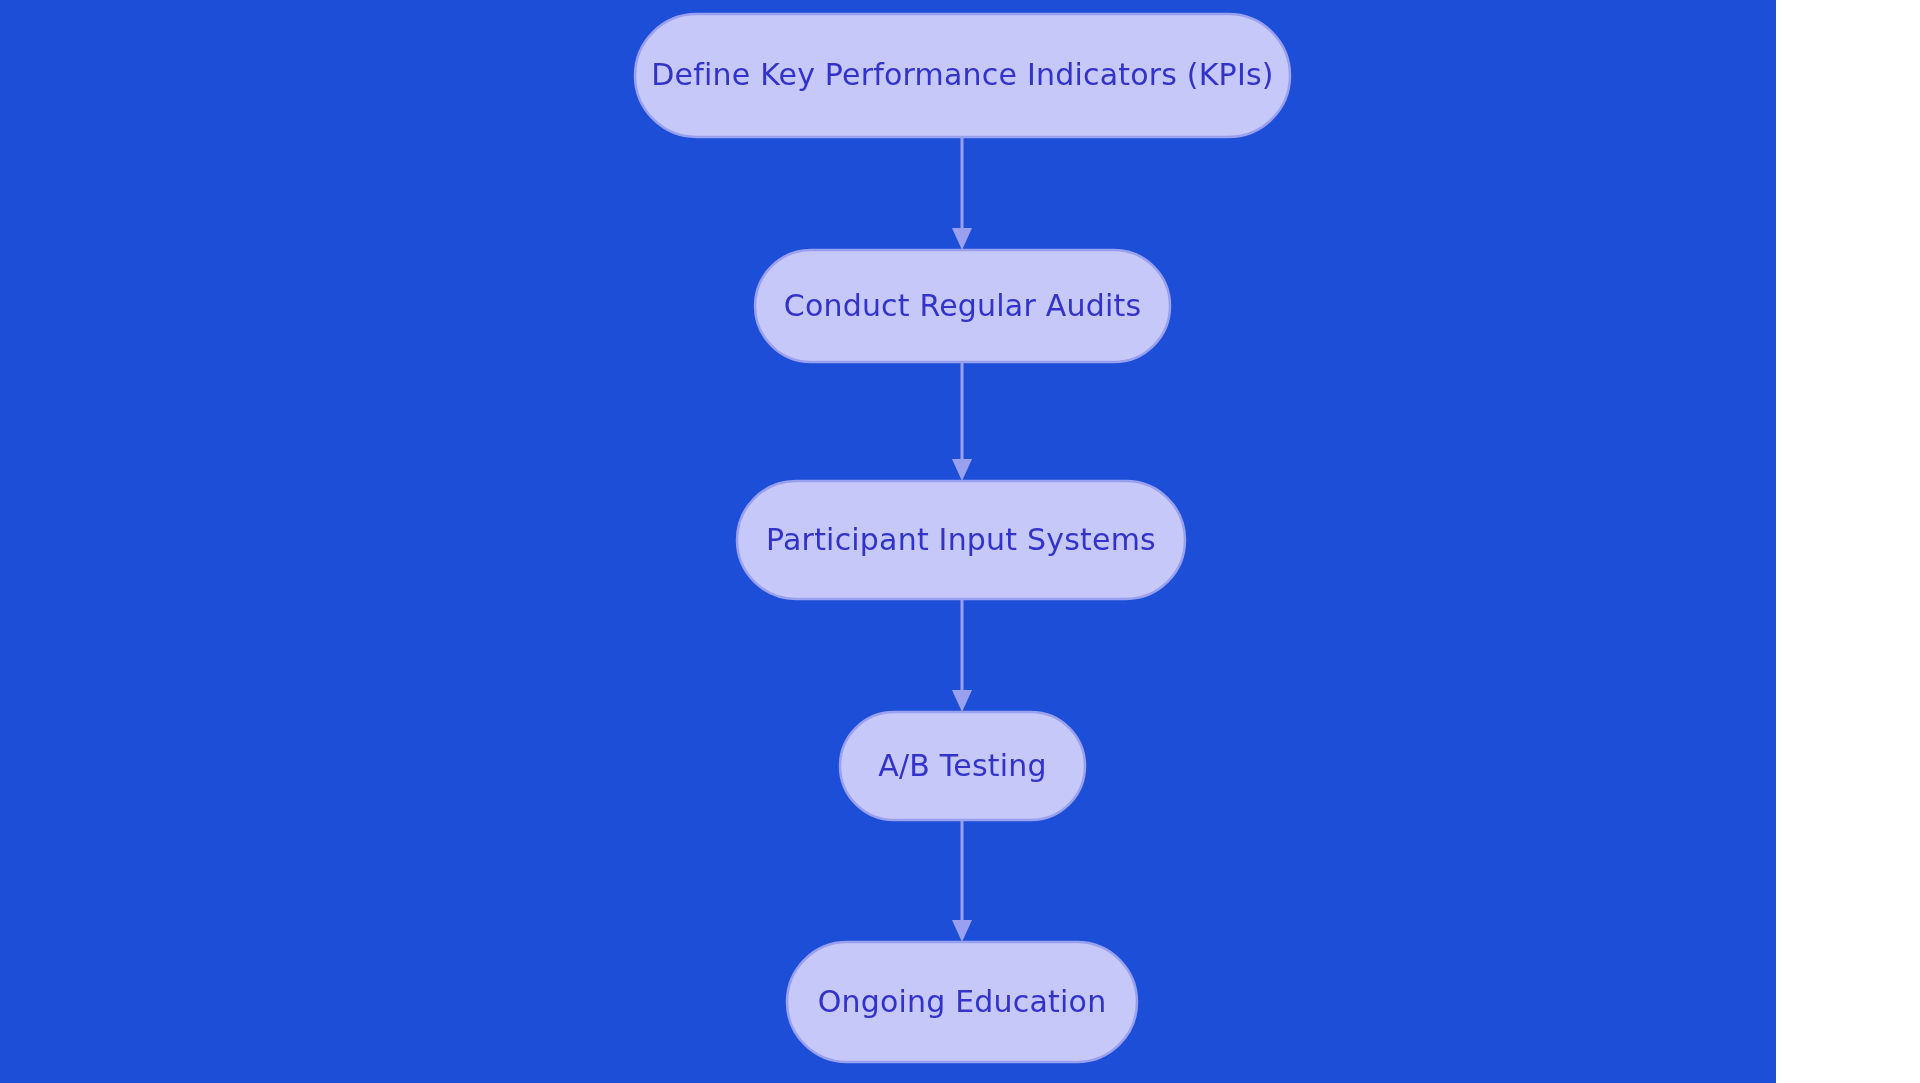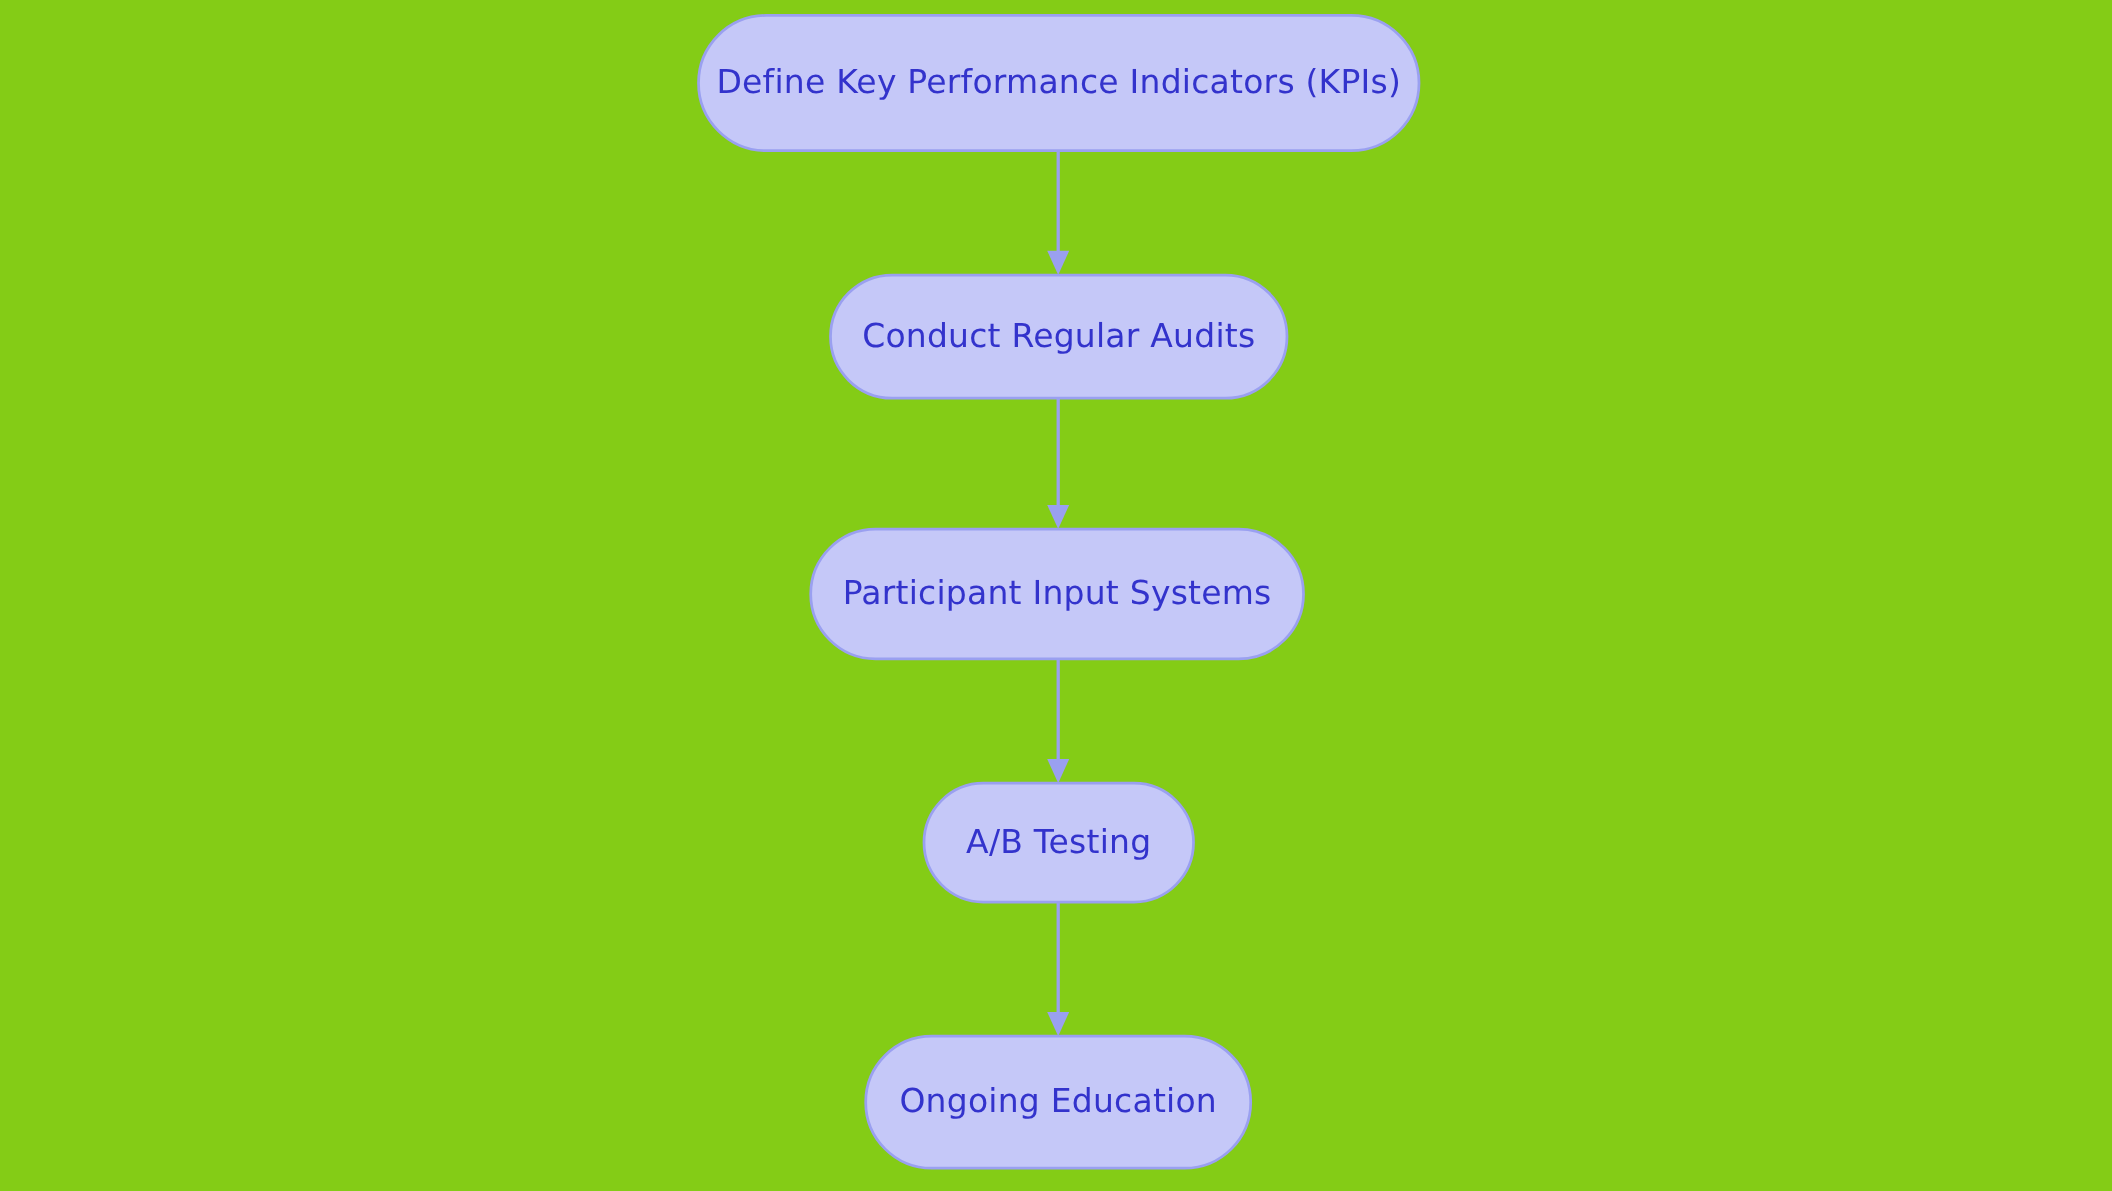--- a/index.html
+++ b/index.html
@@ -9,23 +9,23 @@
     background: #ffffff;
   }
   body {
     width: 1920px;
     height: 1083px;
     overflow: hidden;
     font-family: "DejaVu Sans", "Liberation Sans", sans-serif;
   }
   #canvas {
     position: relative;
-    width: 1920px;
+    width: 1776px;
     height: 1083px;
-    background: #84cc16;
+    background: #1d4ed8;
   }
   #flow-svg {
     position: absolute;
     top: 0;
     left: 0;
     width: 1920px;
     height: 1083px;
     display: block;
   }
   .node-rect {

